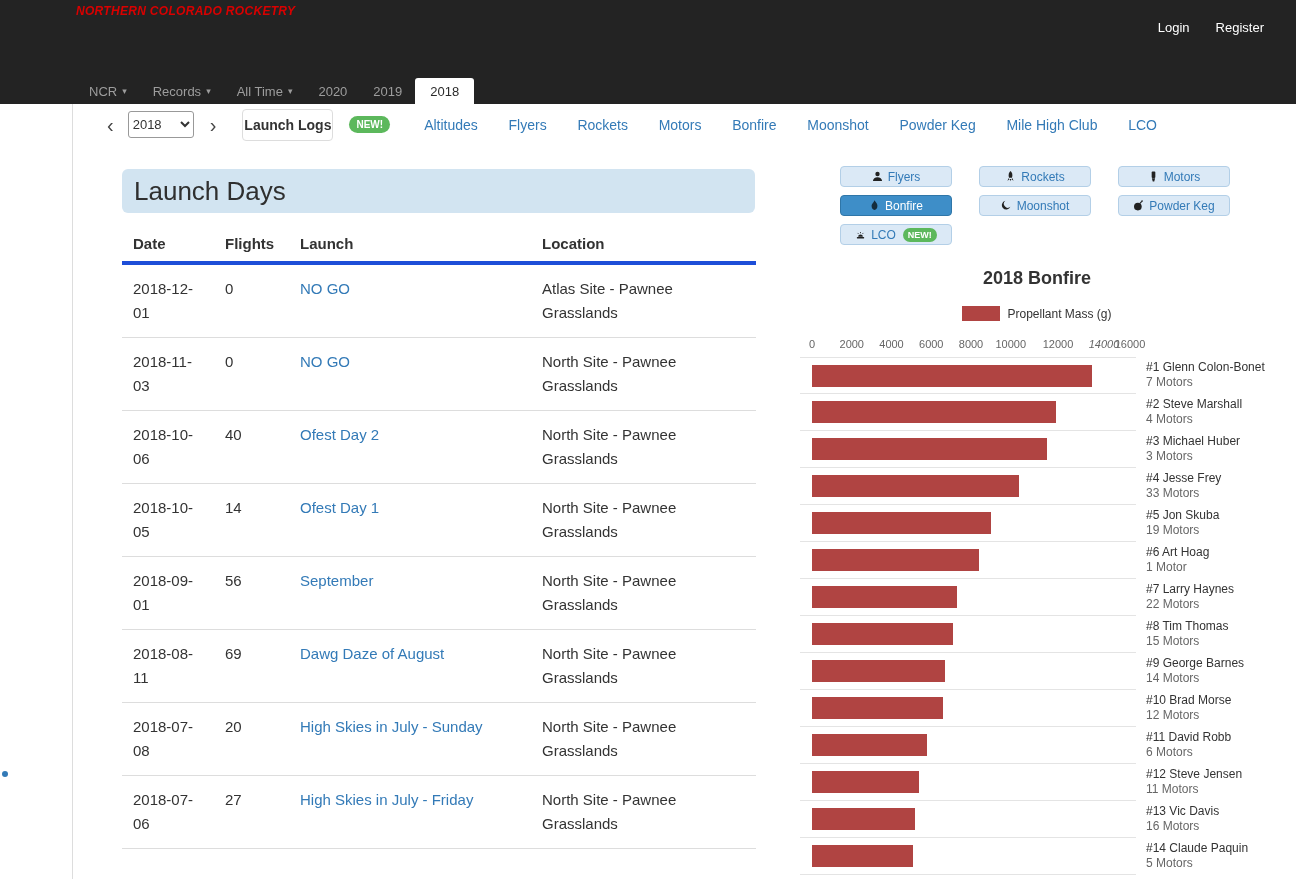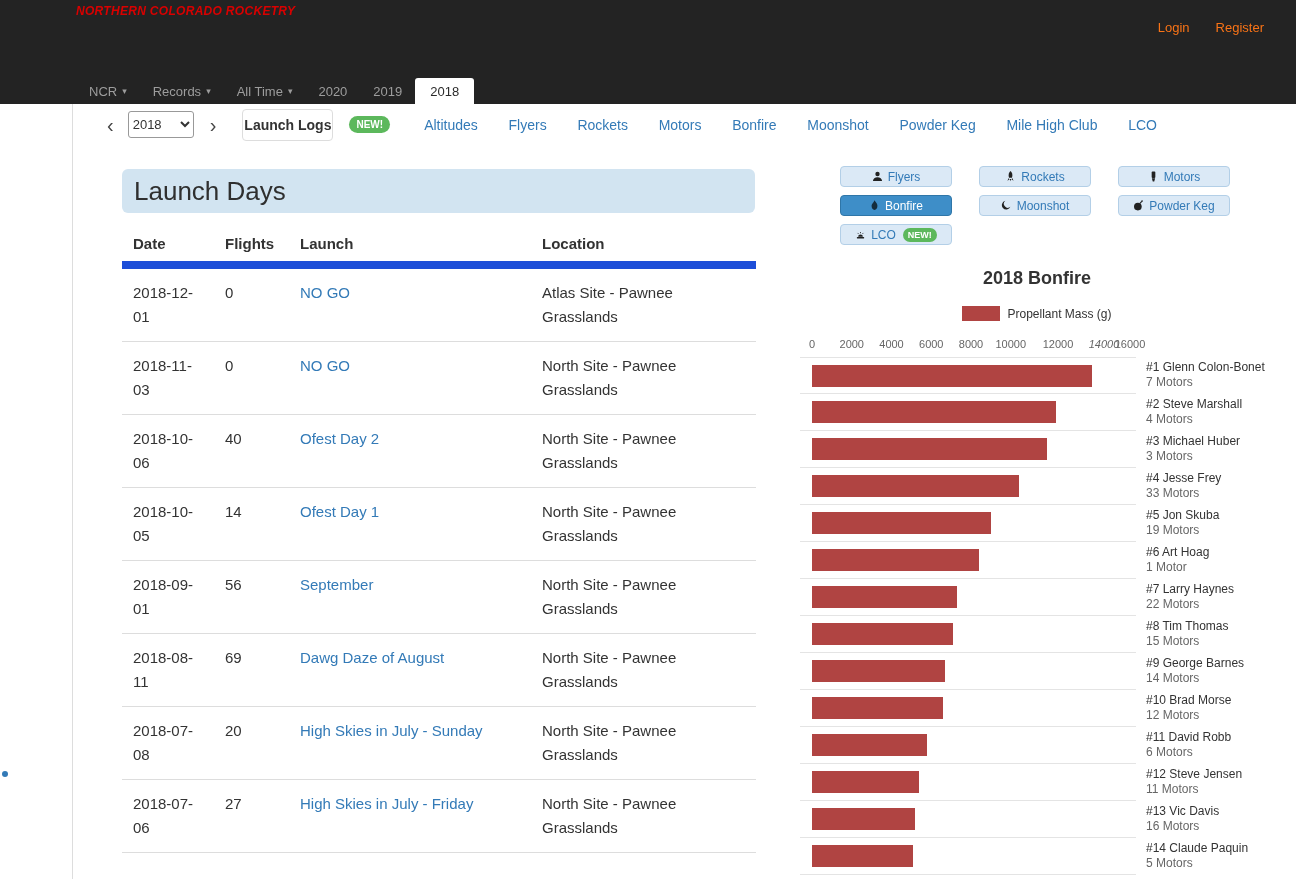--- a/index.html
+++ b/index.html
@@ -10,21 +10,21 @@
   *{box-sizing:border-box;margin:0;padding:0;}
   html,body{width:1296px;height:879px;overflow:hidden;background:#fff;}
   body{font-family:"Liberation Sans",sans-serif;color:#333;}
   .page{position:relative;width:1296px;height:879px;overflow:hidden;background:#fff;}
 
   
   .header{position:absolute;left:0;top:0;width:1296px;height:104px;background:var(--header-bg);}
   .brand{position:absolute;left:76px;top:4px;font-style:italic;font-weight:bold;font-size:12px;line-height:14px;color:var(--brand-red);letter-spacing:.3px;}
   .page-title{position:absolute;left:74px;top:26px;font-size:29px;font-weight:400;color:#fff;}
   .auth{position:absolute;right:32px;top:20px;display:flex;gap:26px;}
-  .auth a{color:#f97316;font-size:13px;text-decoration:none;cursor:pointer;}
+  .auth a{color:#ffffff;font-size:13px;text-decoration:none;cursor:pointer;}
   .main-nav{position:absolute;left:76px;bottom:0;display:flex;align-items:flex-end;height:26px;}
   .nav-item{display:flex;align-items:center;height:26px;padding:0 13px;color:#9d9d9d;font-size:13px;text-decoration:none;cursor:pointer;white-space:nowrap;}
   .nav-item .caret{font-size:9px;margin-left:5px;color:#9d9d9d;}
   .nav-item.active{background:#fff;color:#2b2b2b;border-radius:3px 3px 0 0;padding:0 15px;}
 
   
   .vline{position:absolute;left:72px;top:104px;bottom:0;width:1px;background:#ddd;}
   .subnav{position:absolute;left:73px;top:104px;right:0;height:41px;background:#fff;display:flex;align-items:center;}
   .chev{font-size:20px;color:#444;text-decoration:none;line-height:1;padding:0 4px;cursor:pointer;}
   .chev.prev{margin-left:30px;}
@@ -32,21 +32,21 @@
   .year-select{width:66px;height:27px;margin-left:10px;font-size:13px;color:#333;border:1px solid #999;border-radius:3px;background:#fff;font-family:inherit;cursor:pointer;}
   .active-tab{margin-left:22px;border:1px solid #ddd;border-radius:4px;padding:7px 1px;font-size:14px;font-weight:bold;color:#333;background:#fff;cursor:pointer;font-family:inherit;white-space:nowrap;}
   .new-badge{background:var(--badge-green);color:#fff;font-size:10px;font-weight:bold;padding:3px 7px;border-radius:9px;white-space:nowrap;}
   .subnav > .new-badge{margin-left:16px;}
   .subnav-links{flex:1;display:flex;justify-content:space-between;margin:0 139px 0 34px;}
   .subnav-link{color:var(--accent);font-size:14px;text-decoration:none;cursor:pointer;white-space:nowrap;}
 
   
   .banner{position:absolute;left:122px;top:169px;width:633px;height:44px;background:var(--banner-bg);border-radius:6px;display:flex;align-items:center;padding-left:12px;font-size:26px;color:#2f2f2f;}
   .launch-table{position:absolute;left:122px;top:226px;width:634px;border-collapse:collapse;table-layout:fixed;font-size:15px;color:#333;}
-  .launch-table th{text-align:left;font-weight:bold;font-size:15px;padding:9px 11px;border-bottom:8px solid #1d4ed8;}
+  .launch-table th{text-align:left;font-weight:bold;font-size:15px;padding:9px 11px;border-bottom:4px solid #1d4ed8;}
   .launch-table td{vertical-align:top;padding:12px 11px;border-bottom:1px solid #ddd;line-height:24px;height:73px;overflow:hidden;}
   .col-date{width:92px;} .col-flights{width:75px;} .col-launch{width:242px;} .col-location{width:225px;}
   .launch-link{color:var(--accent);text-decoration:none;cursor:pointer;}
 
   
   .panel-buttons{position:absolute;left:840px;top:166px;width:392px;display:flex;flex-wrap:wrap;column-gap:27px;row-gap:8px;}
   .pbtn{width:112px;height:21px;display:flex;align-items:center;justify-content:center;gap:5px;background:var(--button-bg);border:1px solid var(--button-border);border-radius:4px;font-size:12px;color:var(--accent);cursor:pointer;font-family:inherit;padding:0 5px;white-space:nowrap;}
   .pbtn.active{background:var(--button-active-bg);border-color:#2f76a8;color:#fff;}
   .pbtn-icon{display:flex;align-items:center;}
   .pbtn-icon svg{width:11px;height:11px;fill:#222;color:#222;}

